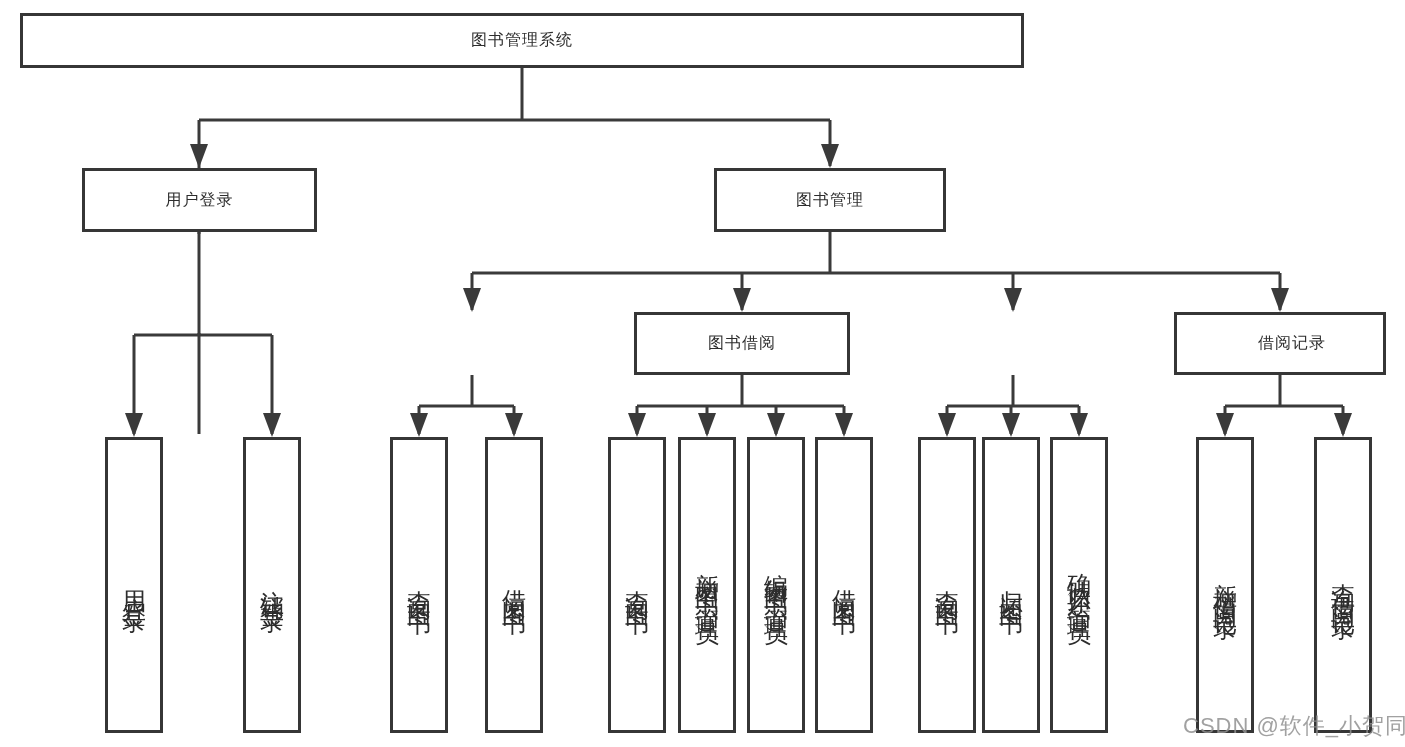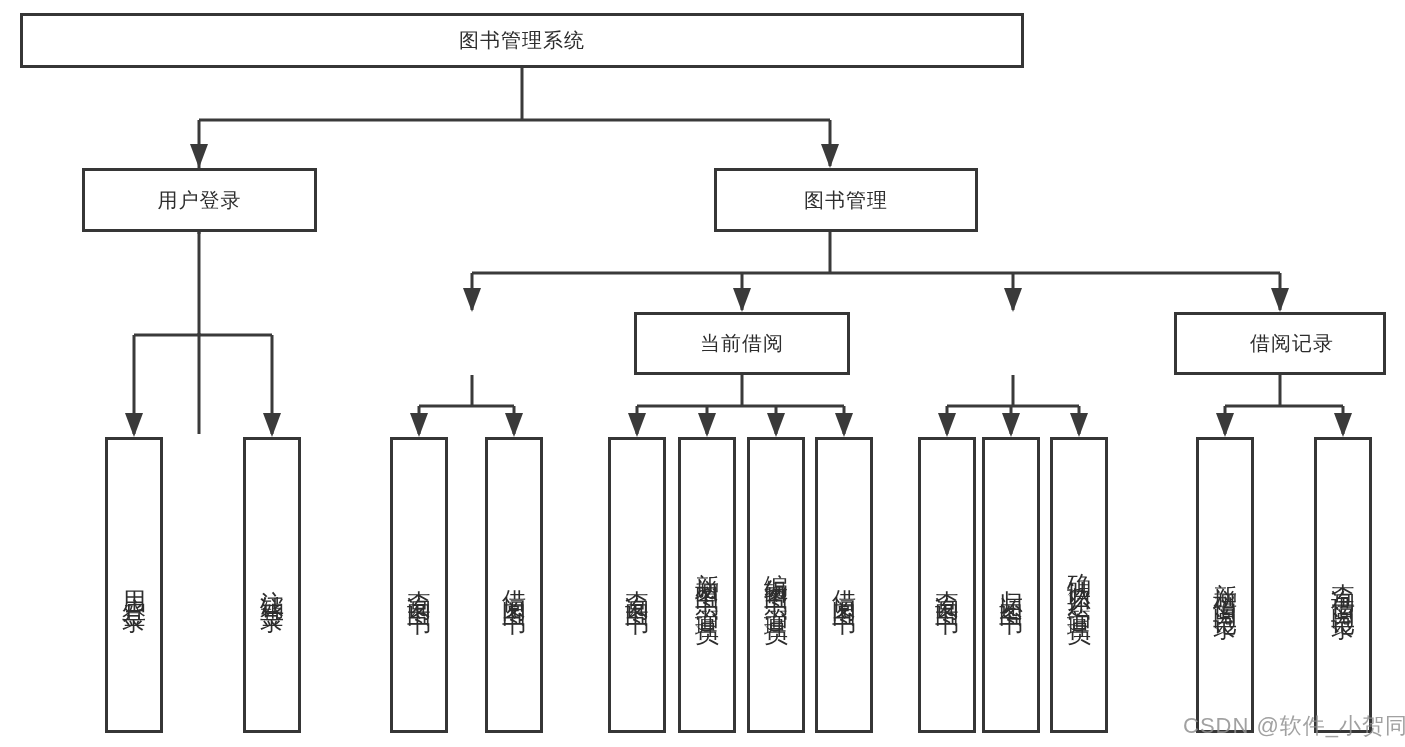--- a/index.html
+++ b/index.html
@@ -15,33 +15,33 @@
     position:absolute;
     box-sizing:border-box;
     background:#ffffff;
     border:3px solid #363636;
     display:flex;
     align-items:center;
     justify-content:center;
     color:#2d2d2d;
     z-index:2;
   }
-  .hbox{font-size:20px;letter-spacing:1px;white-space:nowrap;}
+  .hbox{font-size:16px;letter-spacing:1px;white-space:nowrap;}
   .vbox span{
     writing-mode:vertical-rl;
     text-orientation:mixed;
     font-size:24px;
     letter-spacing:7px;
     line-height:1;
     white-space:nowrap;
   }
   
   .n-root   {left:20px;  top:13px;  width:1004px; height:55px;}
   .n-login  {left:82px;  top:168px; width:235px;  height:64px;}
-  .n-mgmt   {left:714px; top:168px; width:264px;  height:64px;}
+  .n-mgmt   {left:714px; top:168px; width:232px;  height:64px;}
   .n-newrec {left:364px; top:312px; width:216px;  height:63px;}
   .n-bborrow{left:634px; top:312px; width:216px;  height:63px;}
   .n-current{left:905px; top:312px; width:216px;  height:63px;}
   .n-record {left:1174px;top:312px; width:212px;  height:63px;padding-left:24px;}
   .leaf{top:437px;width:58px;height:296px;}
   .x1{left:105px;} .x2{left:243px;} .x3{left:390px;} .x4{left:485px;}
   .x5{left:608px;} .x6{left:678px;} .x7{left:747px;} .x8{left:815px;}
   .x9{left:918px;} .x10{left:982px;} .x11{left:1050px;}
   .x12{left:1196px;} .x13{left:1314px;}
   .watermark{
@@ -93,21 +93,21 @@
       <polygon points="1216,413 1234,413 1225,437"></polygon>
       <polygon points="1334,413 1352,413 1343,437"></polygon>
     </g>
   </svg>
 
   <div class="box hbox n-root">图书管理系统</div>
 
   <div class="box hbox n-login">用户登录</div>
   <div class="box hbox n-mgmt">图书管理</div>
 
-  <div class="box hbox n-bborrow">当前借阅</div>
+  <div class="box hbox n-bborrow">图书借阅</div>
   <div class="box hbox n-record">借阅记录</div>
 
   <div class="box vbox leaf x1">
     <span>用户登录</span>
   </div>
   <div class="box vbox leaf x2">
     <span>注销登录</span>
   </div>
 
   <div class="box vbox leaf x3">

